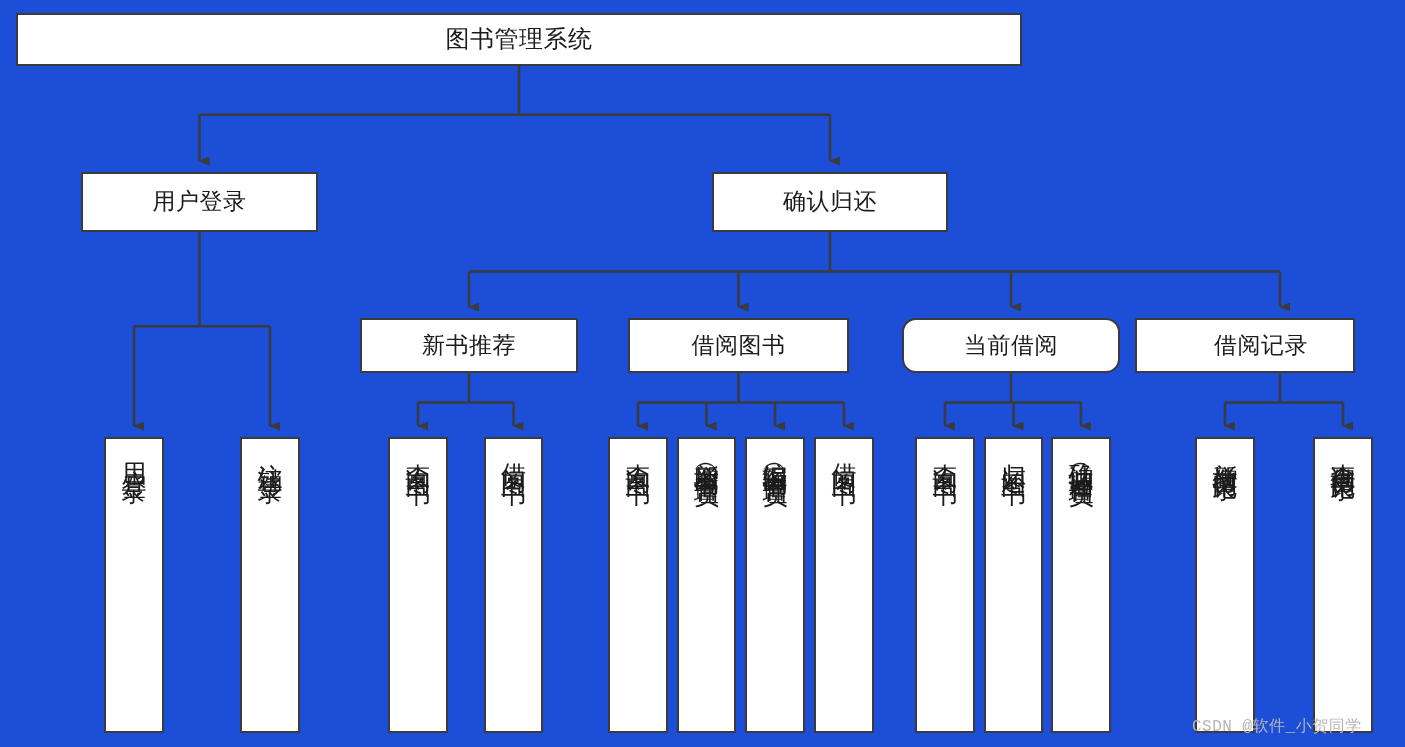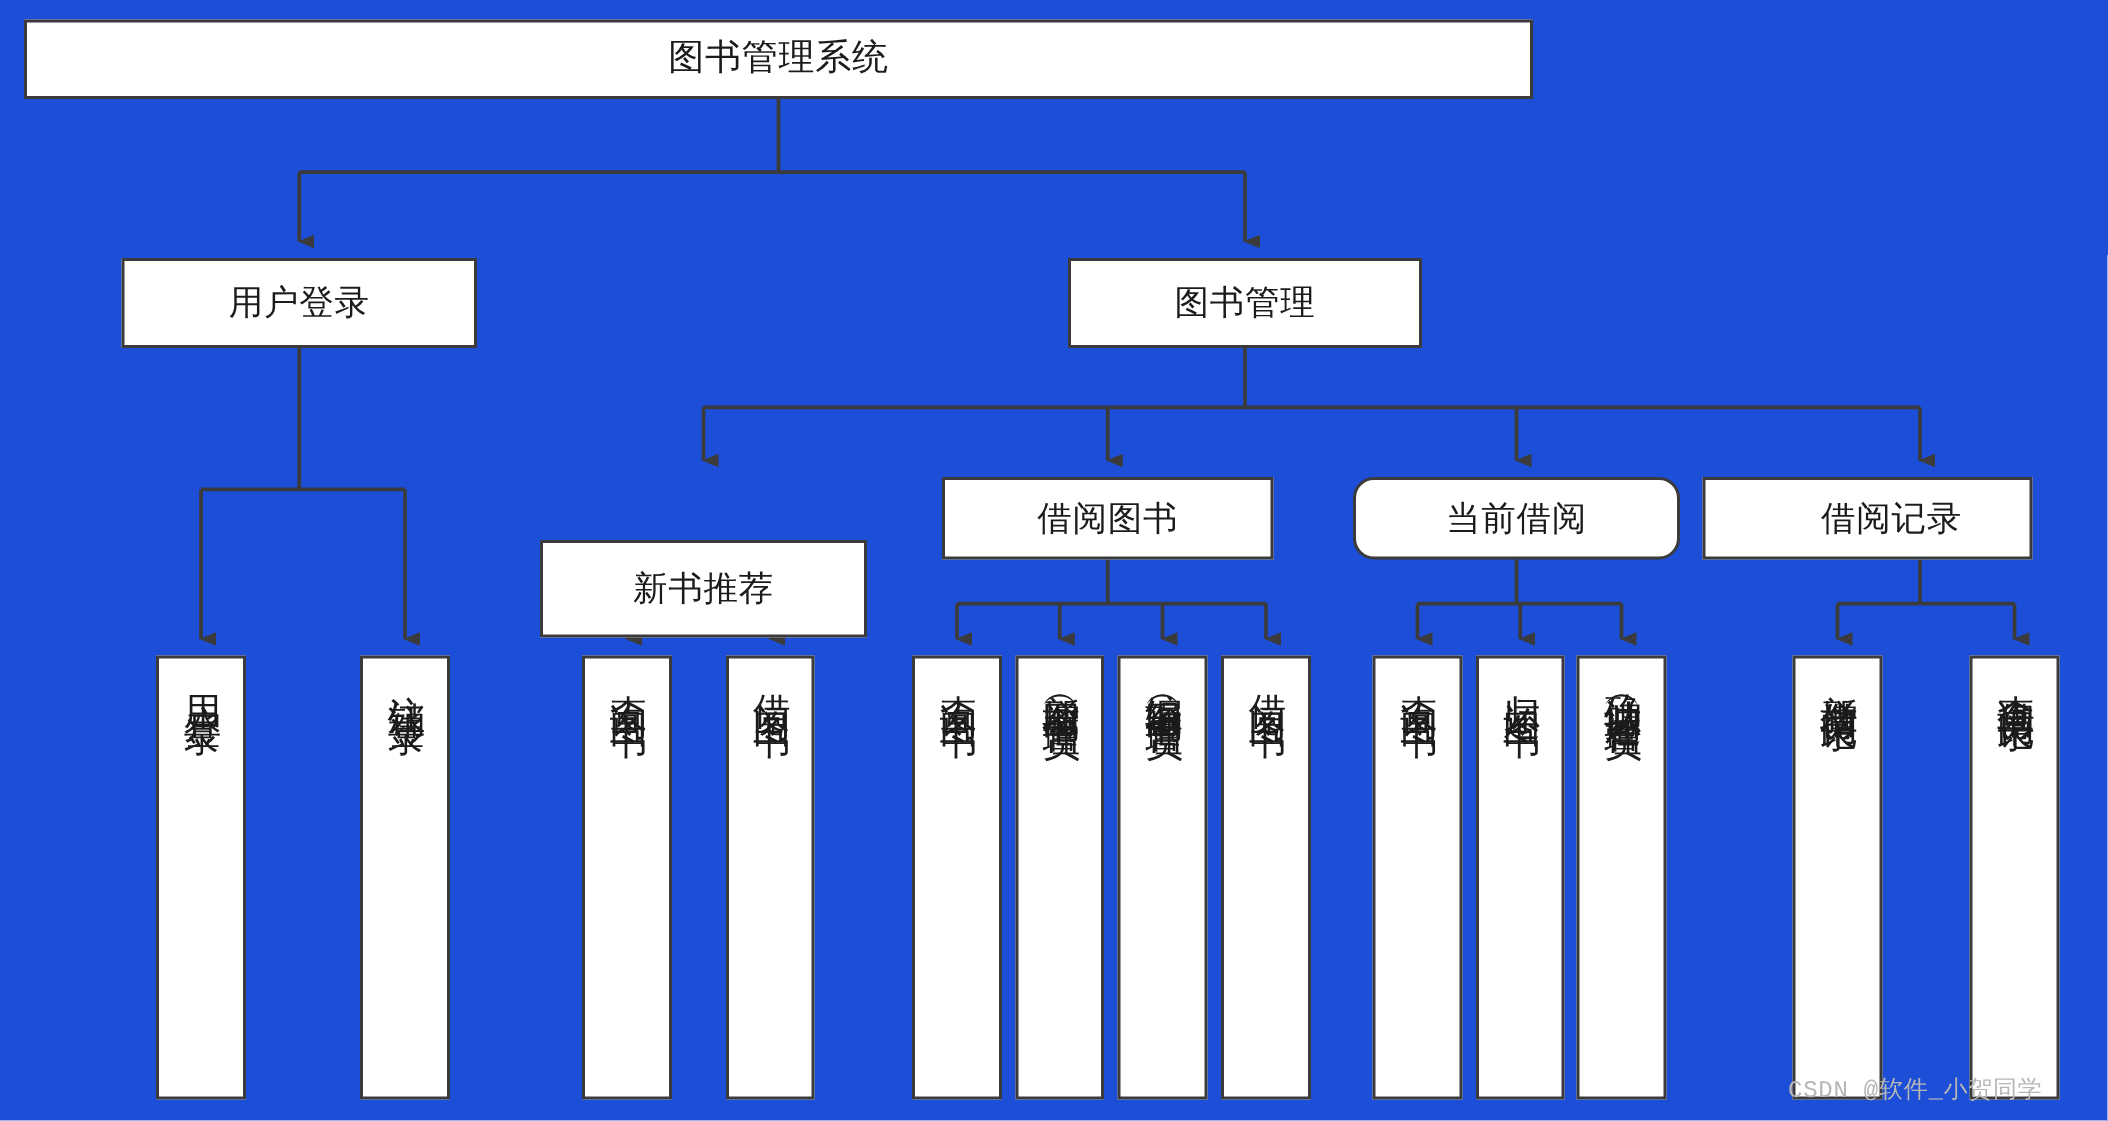--- a/index.html
+++ b/index.html
@@ -126,24 +126,24 @@
   </svg>
 
   <div class="node horiz root" style="left: 16px; top: 13px; width: 1006px; height: 53px;">
     <span class="label">图书管理系统</span>
   </div>
 
   <div class="node horiz" style="left: 81px; top: 172px; width: 237px; height: 60px;">
     <span class="label">用户登录</span>
   </div>
   <div class="node horiz" style="left: 712px; top: 172px; width: 236px; height: 60px;">
-    <span class="label">图书管理</span>
-  </div>
-
-  <div class="node horiz" style="left: 360px; top: 318px; width: 218px; height: 65px; margin-top: 42px;">
+    <span class="label">确认归还</span>
+  </div>
+
+  <div class="node horiz" style="left: 360px; top: 318px; width: 218px; height: 55px;">
     <span class="label">新书推荐</span>
   </div>
   <div class="node horiz" style="left: 628px; top: 318px; width: 221px; height: 55px;">
     <span class="label">借阅图书</span>
   </div>
   <div class="node horiz" style="left: 902px; top: 318px; width: 218px; height: 55px; border-radius: 14px;">
     <span class="label">当前借阅</span>
   </div>
   <div class="node horiz" style="left: 1135px; top: 318px; width: 220px; height: 55px; padding-left: 32px;">
     <span class="label">借阅记录</span>

